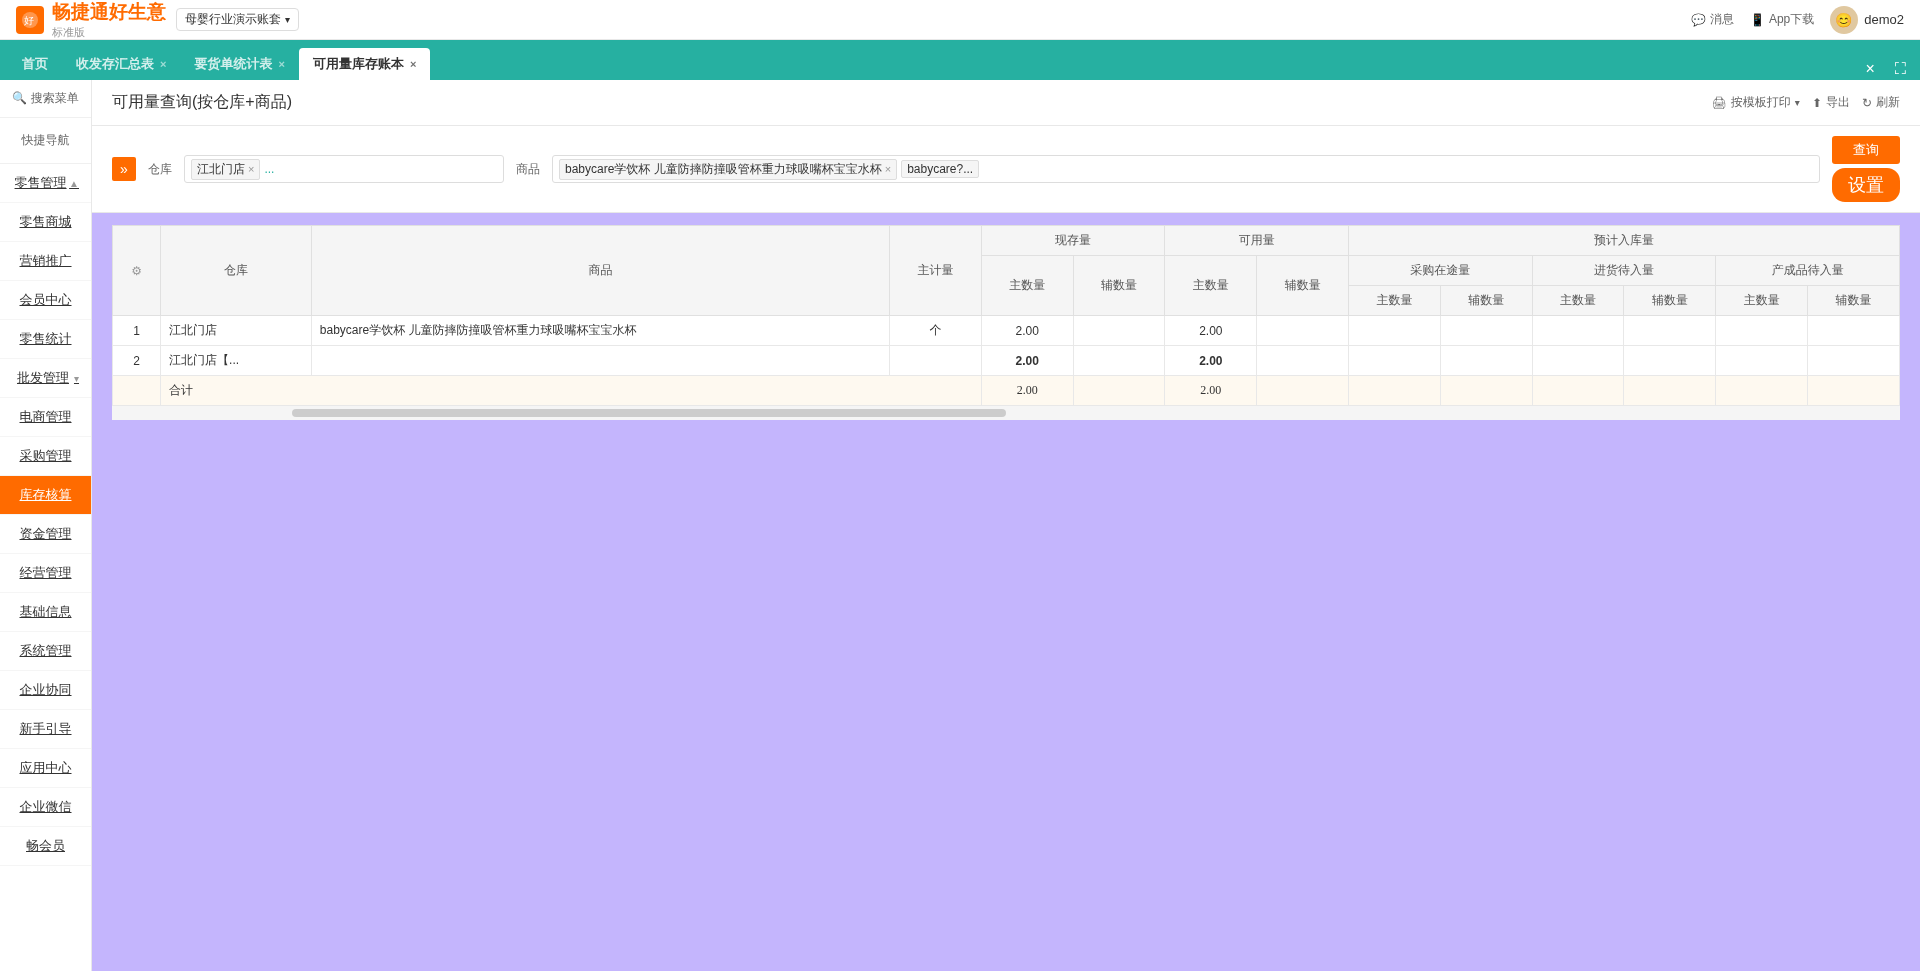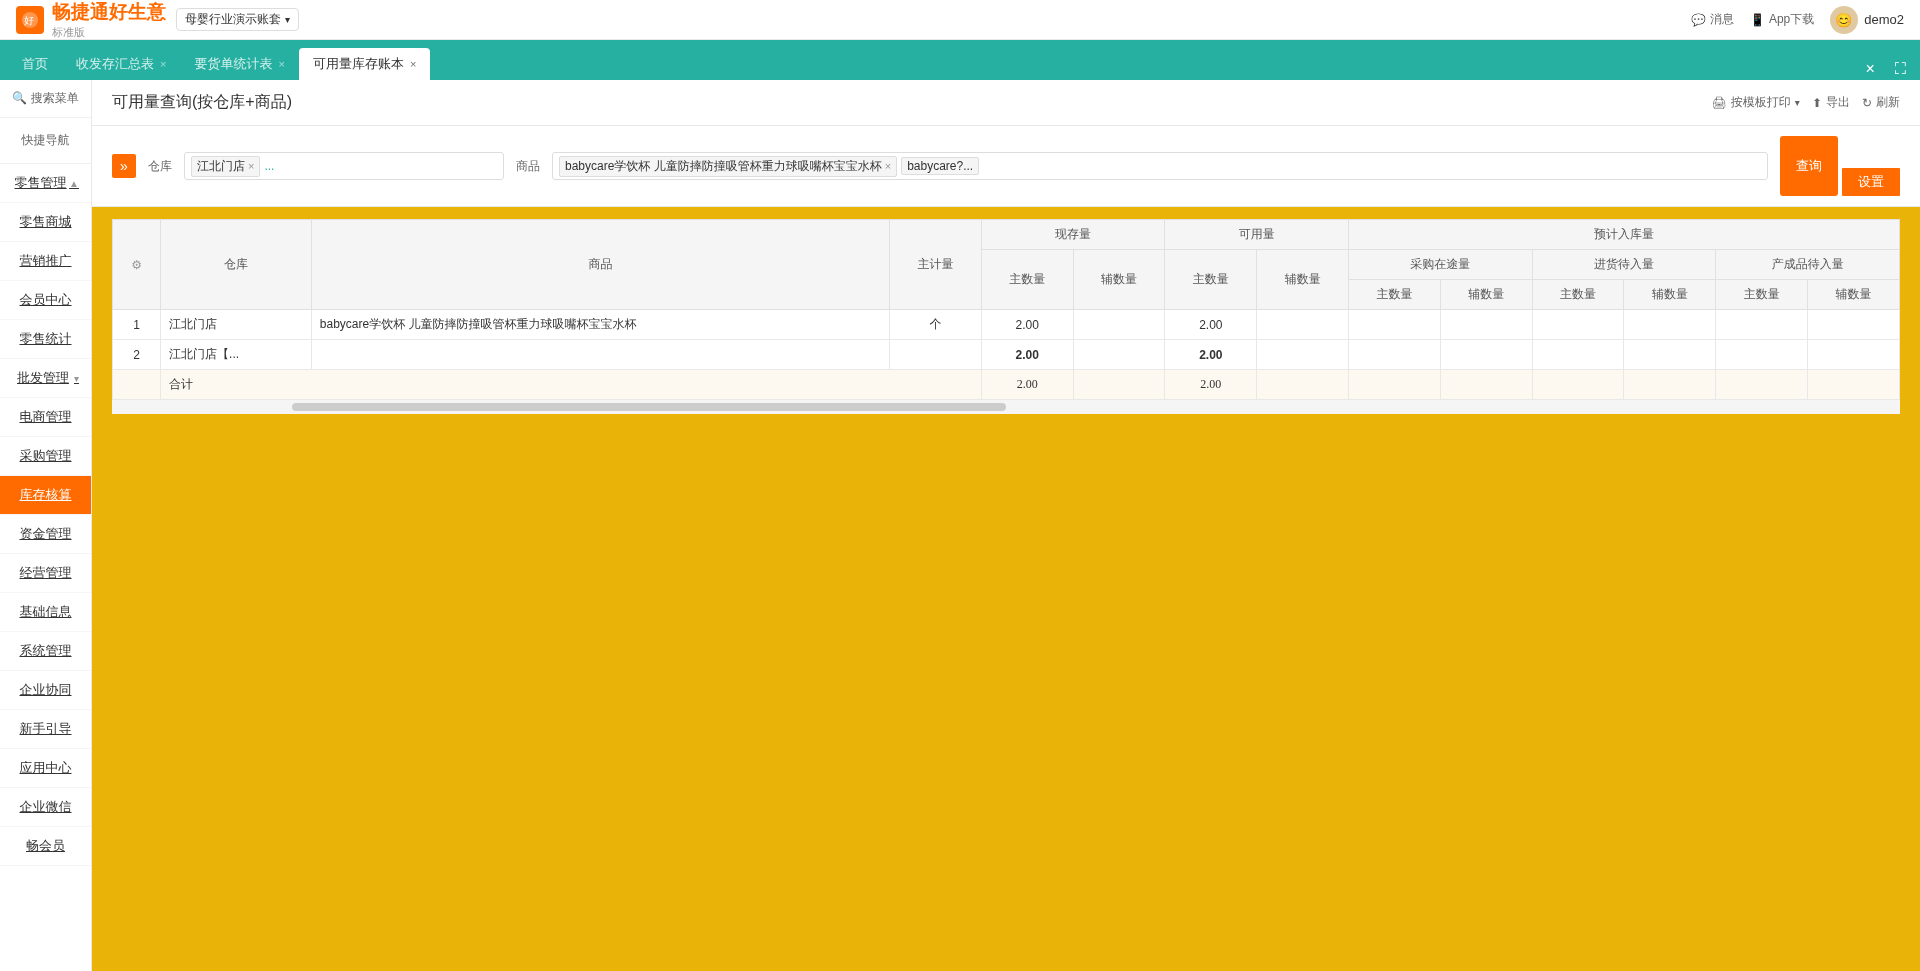--- a/index.html
+++ b/index.html
@@ -11,56 +11,56 @@
     .logo-area { display: flex; align-items: center; gap: 8px; }
     .logo-icon { width: 28px; height: 28px; background: #ff6b00; border-radius: 4px; display: flex; align-items: center; justify-content: center; }
     .logo-icon svg { width: 20px; height: 20px; fill: white; }
     .top-select { display: flex; align-items: center; gap: 4px; border: 1px solid #ddd; border-radius: 4px; padding: 2px 8px; font-size: 12px; color: #333; cursor: pointer; }
     .top-bar-right { display: flex; align-items: center; gap: 16px; }
     .top-icon-btn { display: flex; align-items: center; gap: 4px; font-size: 12px; color: #666; cursor: pointer; }
     .avatar { width: 28px; height: 28px; border-radius: 50%; background: #e0c8a0; display: flex; align-items: center; justify-content: center; font-size: 11px; color: #8b5e2a; overflow: hidden; }
 
     
     .tab-bar { height: 40px; background: #26b0a1; display: flex; align-items: flex-end; padding: 0 8px; flex-shrink: 0; position: relative; }
-    .tab { display: flex; align-items: center; gap: 6px; padding: 6px 14px; font-size: 13px; cursor: pointer; border-radius: 4px 4px 0 0; color: rgba(255,255,255,0.8); background: transparent; height: 32px; }
+    .tab { display: flex; align-items: center; gap: 6px; padding: 6px 14px; font-size: 13px; cursor: pointer; border-radius: 4px 4px 0 0; color: rgba(255,255,255,0.8); background: transparent; height: 32px; font-weight: bold; }
     .tab.active { background: #fff; color: #333; }
     .tab-close { font-size: 11px; color: inherit; opacity: 0.7; }
     .tab-bar-right { margin-left: auto; display: flex; align-items: center; gap: 8px; }
     .tab-bar-btn { color: white; font-size: 16px; cursor: pointer; padding: 2px 6px; }
 
     
     .main-area { display: flex; flex: 1; overflow: hidden; }
 
     
     .sidebar { width: 92px; background: #fff; border-right: 1px solid #e8e8e8; display: flex; flex-direction: column; flex-shrink: 0; overflow-y: auto; }
     .sidebar-search { padding: 10px 8px; font-size: 12px; color: #666; border-bottom: 1px solid #f0f0f0; cursor: pointer; text-align: center; }
     .sidebar-nav { padding: 8px 9px; border-bottom: 1px solid #f0f0f0; }
     .sidebar-nav-item { display: flex; align-items: center; justify-content: center; padding: 6px 8px; font-size: 12px; color: #666; cursor: pointer; }
     .sidebar-menu-item { display: flex; align-items: center; justify-content: space-between; padding: 10px 12px; font-size: 13px; color: #333; cursor: pointer; border-bottom: 1px solid #f5f5f5; text-decoration: underline; }
     .sidebar-menu-item.active { background: #ff6b00; color: #fff; }
     .sidebar-menu-label { flex: 1; text-align: center; }
     .sidebar-arrow { font-size: 10px; color: #999; }
 
     
-    .content { flex: 1; display: flex; flex-direction: column; overflow: hidden; background: #eab308; }
+    .content { flex: 1; display: flex; flex-direction: column; overflow: hidden; background: #c4b5fd; }
     .content-header { background: #fff; padding: 12px 20px; display: flex; align-items: center; justify-content: space-between; border-bottom: 1px solid #e8e8e8; flex-shrink: 0; }
     .page-title { font-size: 16px; font-weight: 500; color: #333; }
     .header-actions { display: flex; align-items: center; gap: 12px; }
     .header-btn { display: flex; align-items: center; gap: 4px; font-size: 12px; color: #666; cursor: pointer; }
 
     
     .filter-row { background: #fff; padding: 10px 20px; display: flex; align-items: center; gap: 12px; border-bottom: 1px solid #e8e8e8; flex-shrink: 0; }
     .filter-expand-btn { width: 24px; height: 24px; background: #ff6b00; color: white; display: flex; align-items: center; justify-content: center; cursor: pointer; border-radius: 2px; font-size: 14px; flex-shrink: 0; }
     .filter-label { font-size: 12px; color: #666; flex-shrink: 0; }
     .filter-tag-area { display: flex; align-items: center; flex-wrap: wrap; gap: 4px; flex: 1; border: 1px solid #ddd; border-radius: 3px; padding: 2px 6px; min-height: 28px; }
     .filter-tag { display: flex; align-items: center; gap: 3px; background: #f5f5f5; border: 1px solid #ddd; border-radius: 2px; padding: 1px 5px; font-size: 12px; color: #333; }
     .filter-tag-close { color: #999; cursor: pointer; font-size: 11px; }
     .filter-more { color: #26b0a1; font-size: 12px; cursor: pointer; }
     .btn-query { background: #ff6b00; color: white; border: none; border-radius: 3px; padding: 5px 16px; font-size: 13px; cursor: pointer; }
-    .btn-setting { background: #ff6b00; color: white; border: none; border-radius: 1px; padding: 5px 16px; font-size: 13px; cursor: pointer; margin-top: 32px; }
+    .btn-setting { background: #ff6b00; color: white; border: none; border-radius: 13px; padding: 5px 16px; font-size: 18px; cursor: pointer; }
 
     
     .table-area { flex: 1; overflow: auto; padding: 12px 20px; display: flex; flex-direction: column; gap: 0; }
     .data-table { width: 100%; border-collapse: collapse; background: #fff; font-size: 12px; }
     .data-table th { background: #f5f5f5; border: 1px solid #e0e0e0; padding: 6px 8px; text-align: center; font-weight: 400; color: #555; white-space: nowrap; }
     .data-table td { border: 1px solid #e8e8e8; padding: 6px 8px; color: #333; text-align: center; white-space: nowrap; }
     .data-table td.text-left { text-align: left; }
     .data-table .total-row td { background: #fef9f0; font-weight: 500; font-family: Liberation Serif, serif; }
     .gear-icon { color: #999; cursor: pointer; }
     .scrollbar-area { height: 14px; background: #f5f5f5; display: flex; align-items: center; padding: 0 2px; }
@@ -239,21 +239,21 @@
       <div class="filter-tag-area" style="flex:1;">
         <div class="filter-tag">
           <span>babycare学饮杯 儿童防摔防撞吸管杯重力球吸嘴杯宝宝水杯</span>
           <span class="filter-tag-close">×</span>
         </div>
         <div class="filter-tag">
           <span>babycare?...</span>
         </div>
       </div>
 
-      <div style="display:flex;flex-direction:row;gap:4px;">
+      <div style="display:flex;flex-direction:column;gap:4px;">
         <button class="btn-query">查询</button>
         <button class="btn-setting">设置</button>
       </div>
     </div>
 
     <div class="table-area">
       <table class="data-table">
         <thead>
           <tr>
             <th rowspan="3"><span class="gear-icon">⚙</span></th>

